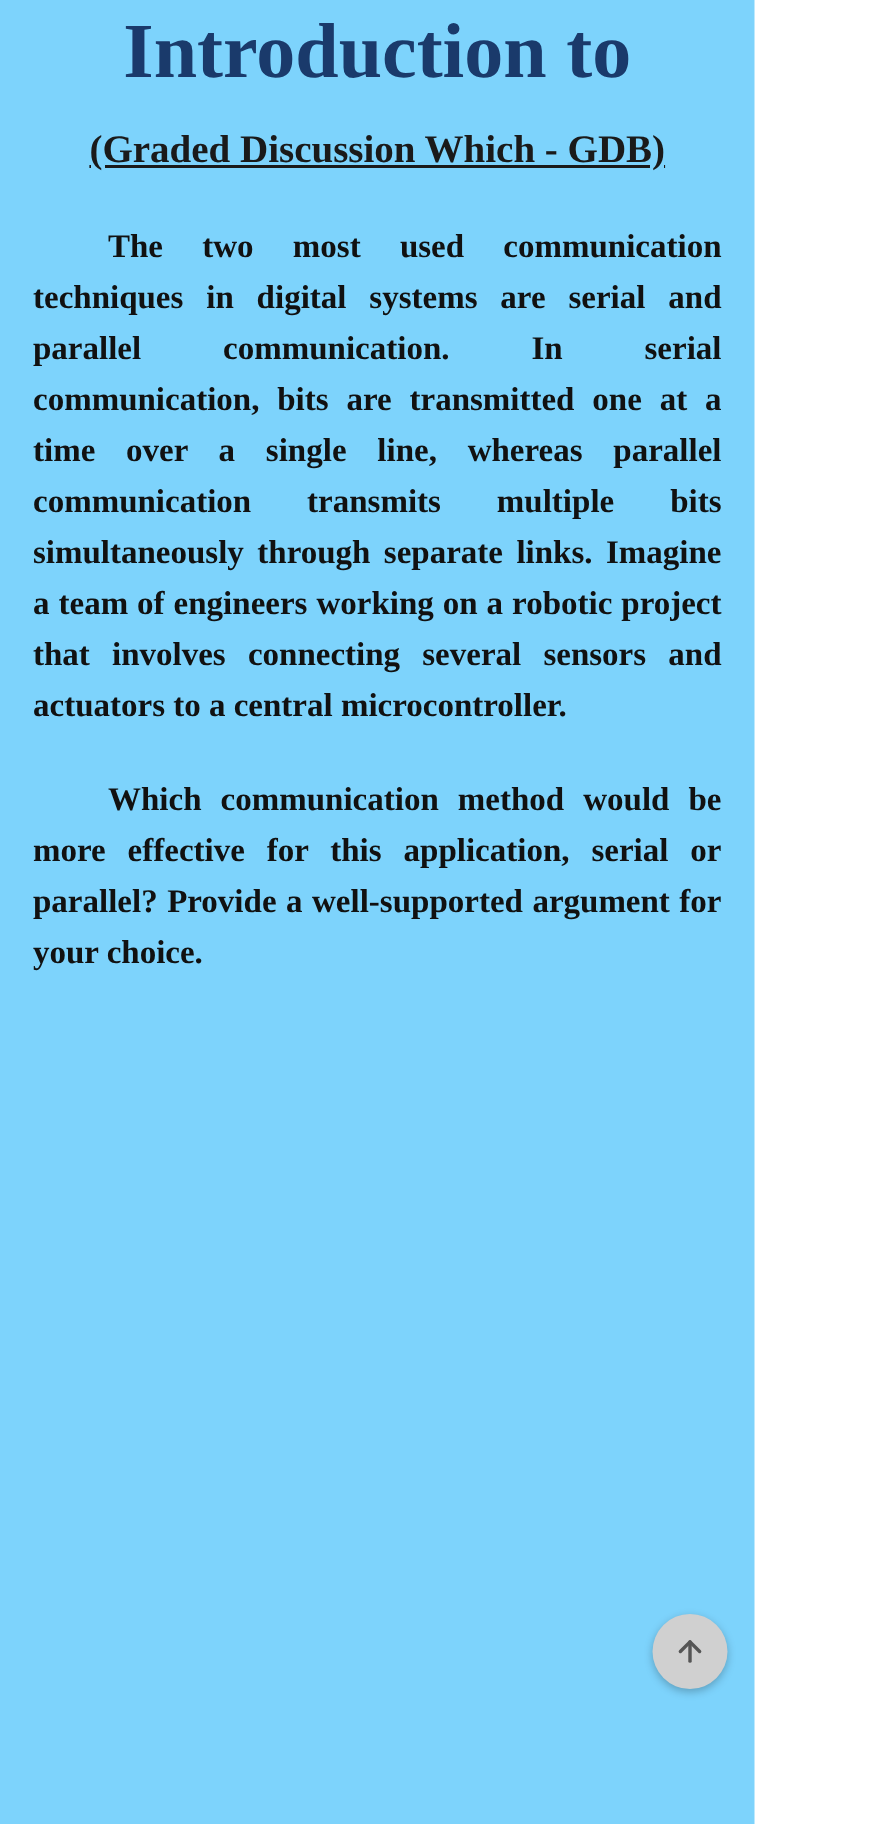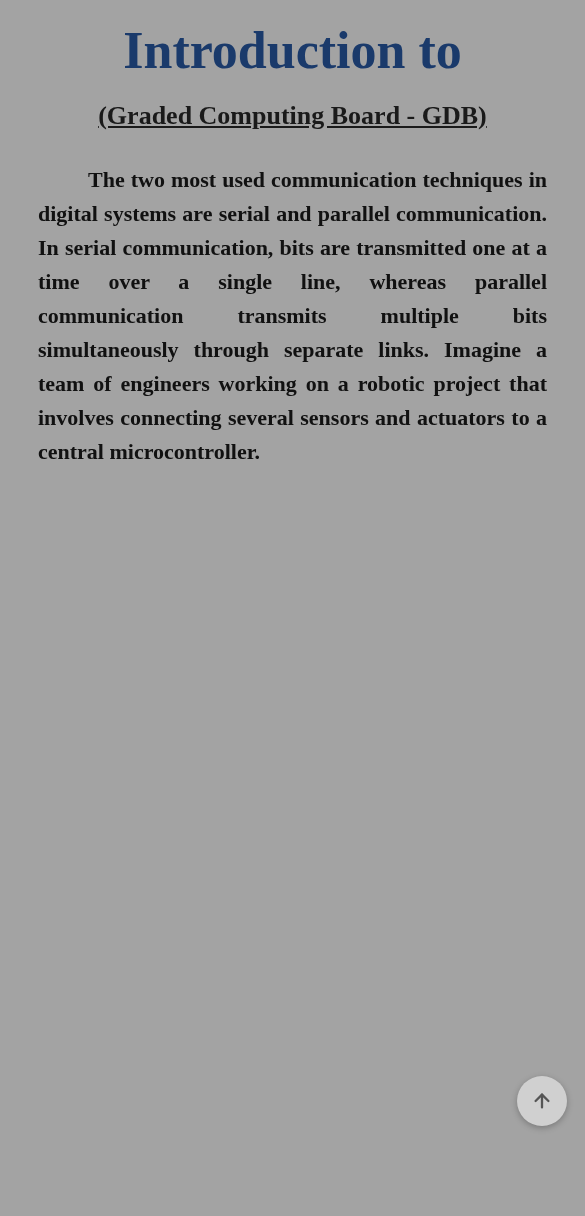--- a/index.html
+++ b/index.html
@@ -11,24 +11,24 @@
     body {
       width: 585px;
       min-height: 1216px;
       background-color: #ffffff;
       font-family: Georgia, 'Times New Roman', Times, serif;
       overflow-x: hidden;
       position: relative;
     }
 
     .page-container {
-      width: 585px;
+      width: 503px;
       min-height: 1216px;
-      background: #a3a3a3;
-      padding: 16px;
+      background: #7dd3fc;
+      padding: 0;
       position: relative;
     }
 
     .title-section {
       text-align: center;
       padding: 10px 20px 10px 20px;
     }
 
     .main-title {
       font-size: 52px;
@@ -92,30 +92,33 @@
 </head>
 <body>
 
 <div class="page-container">
 
   <div class="title-section">
     <div class="main-title">
       <span>Introduction to</span><br>
     </div>
     <div class="subtitle">
-      <span>(Graded Computing Board - GDB)</span>
+      <span>(Graded Discussion Which - GDB)</span>
     </div>
   </div>
 
   <div class="content-section">
 
     <p class="paragraph paragraph-indent">
       <span>The two most used communication techniques in digital systems are serial and parallel communication. In serial communication, bits are transmitted one at a time over a single line, whereas parallel communication transmits multiple bits simultaneously through separate links. Imagine a team of engineers working on a robotic project that involves connecting several sensors and actuators to a central microcontroller.</span>
     </p>
 
+    <p class="paragraph paragraph-indent">
+      <span>Which communication method would be more effective for this application, serial or parallel? Provide a well-supported argument for your choice.</span>
+    </p>
 
   </div>
 
   <div class="scroll-up-btn">
     <svg viewBox="0 0 24 24" fill="none" stroke="#555555" stroke-width="2.5" stroke-linecap="round" stroke-linejoin="round">
       <line x1="12" y1="19" x2="12" y2="5"></line>
       <polyline points="5 12 12 5 19 12"></polyline>
     </svg>
   </div>
 

